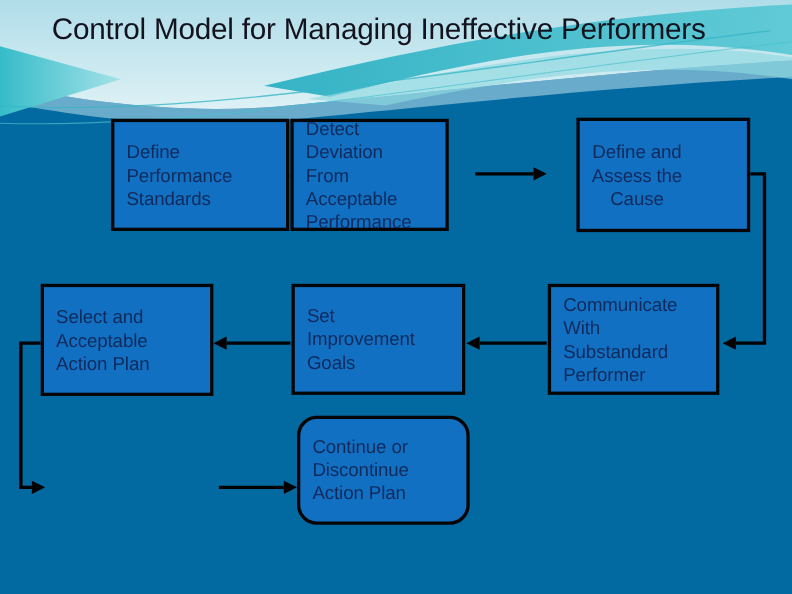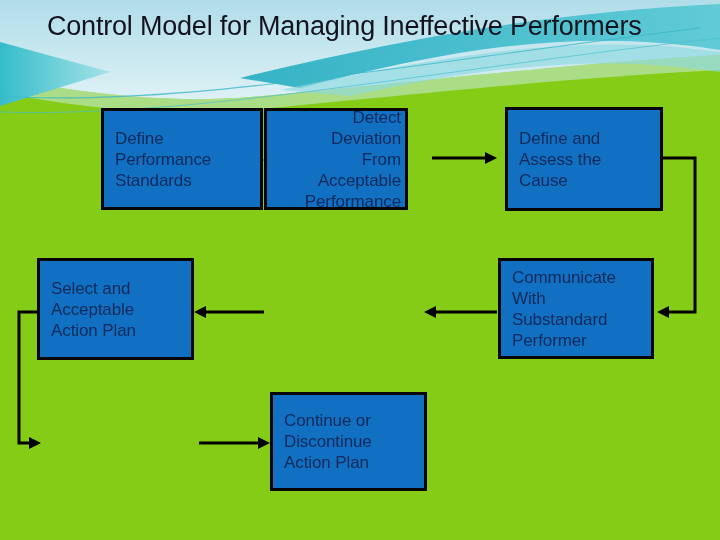--- a/index.html
+++ b/index.html
@@ -5,21 +5,21 @@
   html, body { margin: 0; padding: 0; }
   body {
     width: 720px; height: 540px;
     font-family: "Liberation Sans", sans-serif;
     background: #fdfdfe;
     overflow: hidden;
   }
   .slide {
     position: relative;
     width: 720px; height: 540px;
-    background: #84cc16;
+    background: #0369a1;
   }
   .wave {
     position: absolute;
     left: 0; top: 0;
     width: 720px; height: 175px;
     display: block;
   }
   .title {
     position: absolute;
     left: 47px; top: 5px;
@@ -107,47 +107,52 @@
       <polygon points="258,437 270,443 258,449"></polygon>
     </g>
   </svg>
 
   <div class="box" style="left:53px; top:108px; width:162px; height:102px;margin-left:48px;">
     <span class="box-label">Define
 Performance
 Standards</span>
   </div>
 
-  <div class="box" style="left:264px; top:108px; width:144px; height:102px;text-align:right;">
+  <div class="box" style="left:264px; top:108px; width:144px; height:102px;">
     <span class="box-label">Detect Deviation
 From
 Acceptable
 Performance</span>
   </div>
 
-  <div class="box" style="left:505px; top:107px; width:158px; height:104px;">
+  <div class="box" style="left:524px; top:107px; width:158px; height:104px;text-align:center;">
     <span class="box-label">Define and
 Assess the
 Cause</span>
   </div>
 
   <div class="box" style="left:37px; top:258px; width:157px; height:102px;">
     <span class="box-label">Select and
 Acceptable
 Action Plan</span>
   </div>
 
+  <div class="box" style="left:265px; top:258px; width:158px; height:101px;">
+    <span class="box-label">Set
+Improvement
+Goals</span>
+  </div>
 
   <div class="box" style="left:498px; top:258px; width:156px; height:101px;">
     <span class="box-label">Communicate
 With
 Substandard
 Performer</span>
   </div>
 
 
-  <div class="box" style="left:270px; top:392px; width:157px; height:99px;">
+  <div class="box" style="left:270px; top:378px; width:157px; height:99px;border-radius:18px;">
     <span class="box-label">Continue or
 Discontinue
 Action Plan</span>
   </div>
 
 </div>
 
 </body></html>

